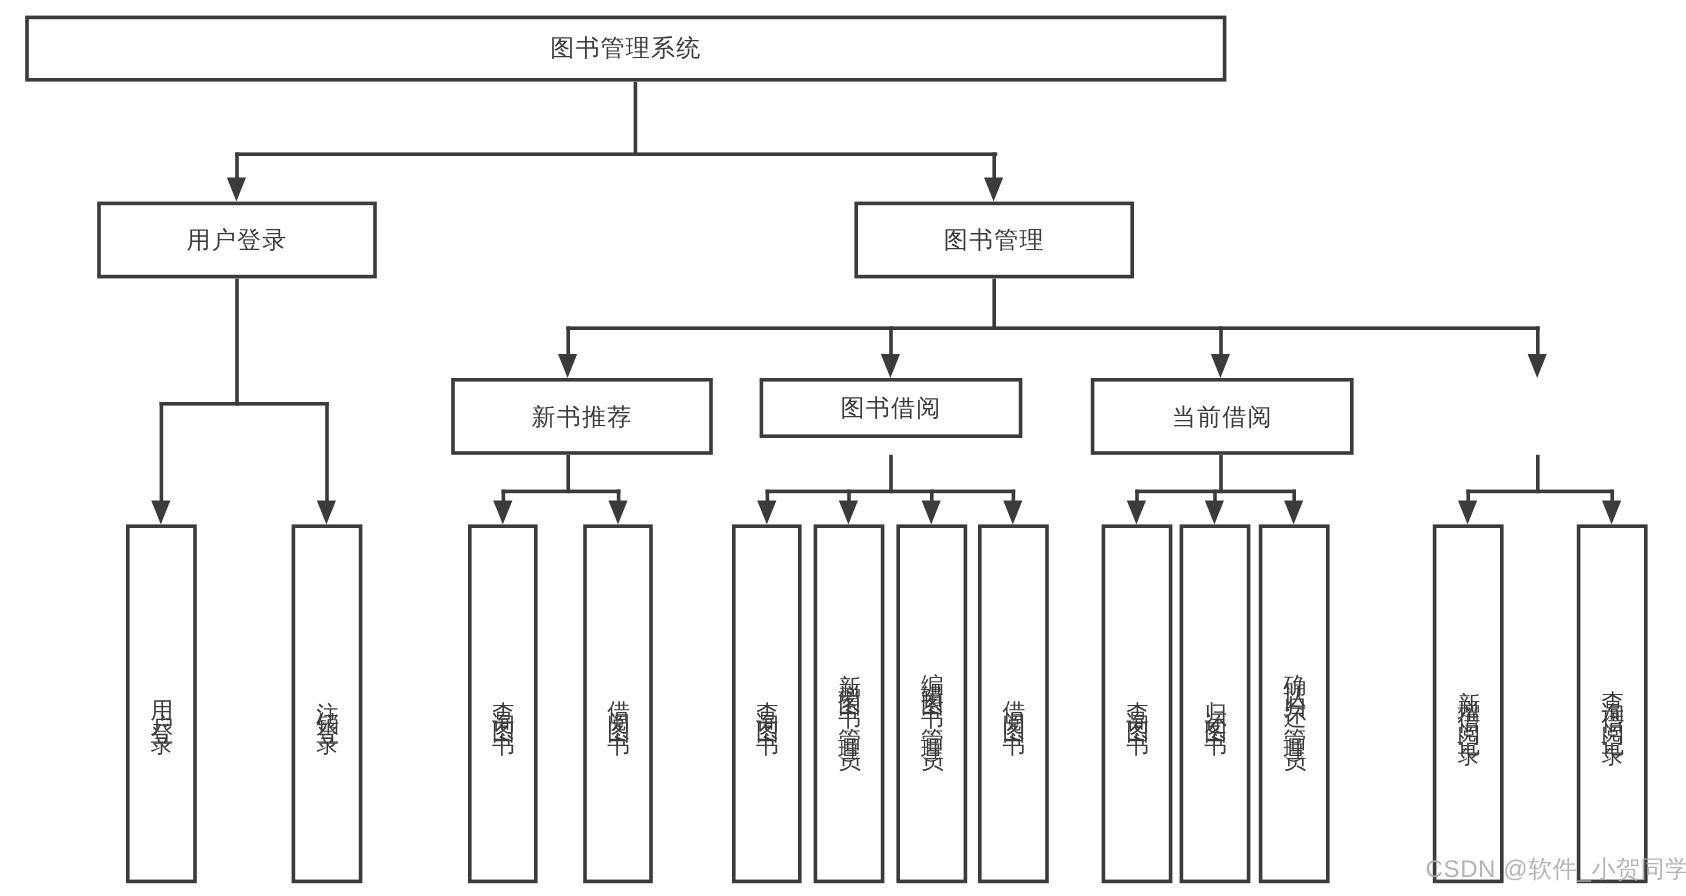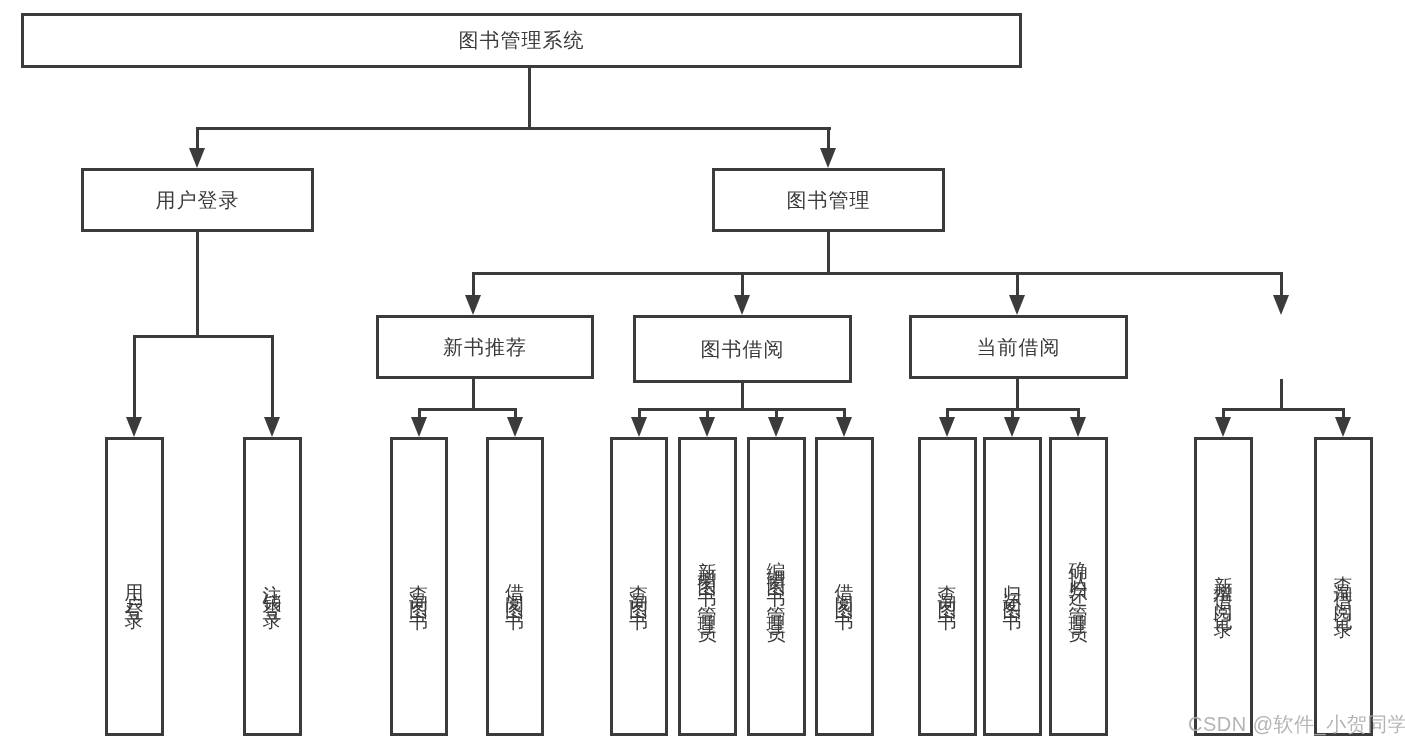--- a/index.html
+++ b/index.html
@@ -43,21 +43,21 @@
   </div>
 
   <div class="box hbox" style="left:712px;top:168px;width:233px;height:64px;text-align:right;">
     <span>图书管理</span>
   </div>
 
   <div class="box hbox" style="left:376px;top:315px;width:218px;height:64px;">
     <span>新书推荐</span>
   </div>
 
-  <div class="box hbox" style="left:633px;top:315px;width:219px;height:68px;">
+  <div class="box hbox" style="left:633px;top:315px;width:219px;height:50px;">
     <span>图书借阅</span>
   </div>
 
   <div class="box hbox" style="left:909px;top:315px;width:219px;height:64px;">
     <span>当前借阅</span>
   </div>
 
 
   <div class="box vbox" style="left:105px;top:437px;width:59px;height:299px;">
     <span>用户登录</span>

